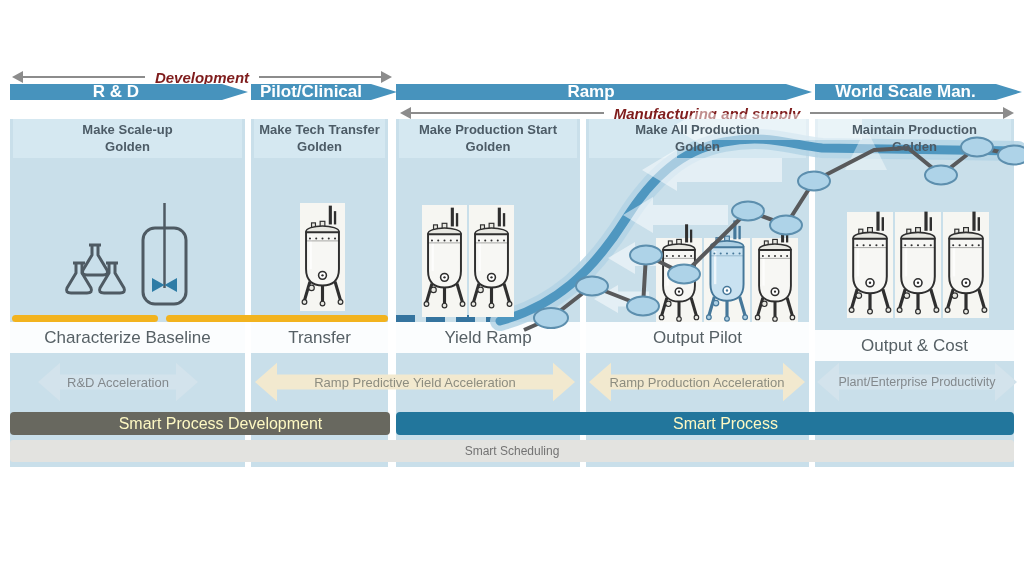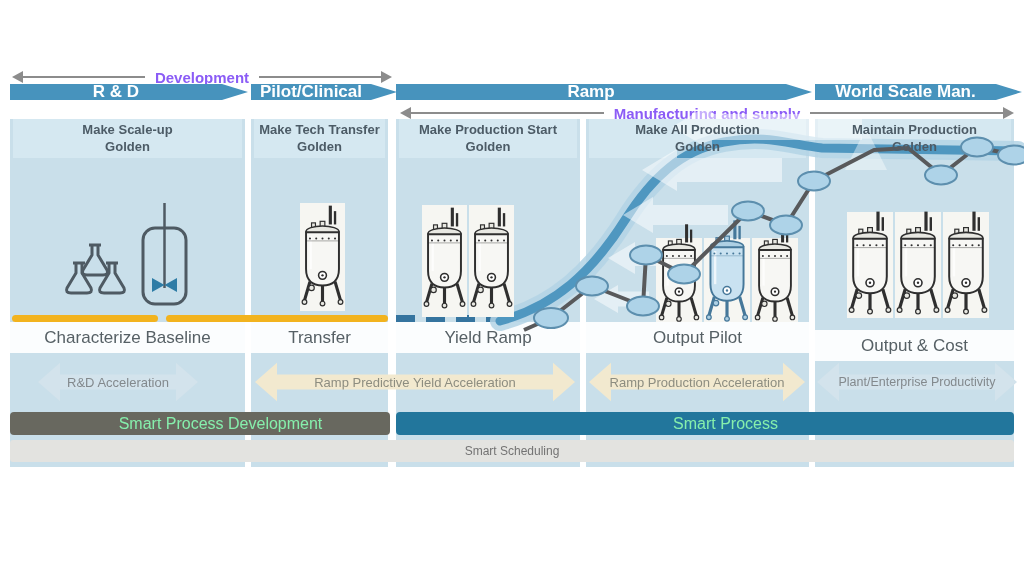--- a/index.html
+++ b/index.html
@@ -5,21 +5,21 @@
   html,body{margin:0;padding:0;background:#ffffff;}
   #canvas{position:relative;width:1024px;height:576px;background:#ffffff;overflow:hidden;
           font-family:"Liberation Sans","DejaVu Sans",sans-serif;}
   #canvas *{box-sizing:border-box;}
 
   
   .range{position:absolute;top:69px;height:16px;display:flex;align-items:center;}
   .range .ln{flex:1;height:2px;background:#8c8c8c;}
   .range .tri-l{width:0;height:0;border-top:6px solid transparent;border-bottom:6px solid transparent;border-right:11px solid #8c8c8c;}
   .range .tri-r{width:0;height:0;border-top:6px solid transparent;border-bottom:6px solid transparent;border-left:11px solid #8c8c8c;}
-  .range .rlabel{padding:0 10px;font-size:15px;font-weight:bold;color:#8b5cf6;white-space:nowrap;}
+  .range .rlabel{padding:0 10px;font-size:15px;font-weight:bold;color:#7f1d1d;white-space:nowrap;font-style:italic;}
 
   
   .phase{position:absolute;top:84px;height:16px;color:#ffffff;font-size:17px;font-weight:bold;
          display:flex;align-items:center;justify-content:center;padding-right:26px;
          clip-path:polygon(0 0,calc(100% - 26px) 0,100% 50%,calc(100% - 26px) 100%,0 100%);}
 
   
   .col{position:absolute;top:119px;height:348px;background:#c9dfea;}
 
   
@@ -36,21 +36,21 @@
        font-size:17px;font-weight:normal;color:#566065;}
 
   
   .accel{position:absolute;top:362px;height:40px;display:flex;align-items:center;justify-content:center;
          font-size:13px;color:#83898d;white-space:nowrap;
          clip-path:polygon(0 50%,22px 2%,22px 31%,calc(100% - 22px) 31%,calc(100% - 22px) 2%,100% 50%,calc(100% - 22px) 98%,calc(100% - 22px) 69%,22px 69%,22px 98%);}
   .accel.cream{background:#f2e9cf;color:#8d8d80;}
   .accel.outlined{background:#d3e3ec;filter:drop-shadow(0 0 1px #93a3ab);}
 
   
-  .smartbar{position:absolute;height:23px;border-radius:4px;color:#86efac;font-size:16px;
+  .smartbar{position:absolute;height:23px;border-radius:4px;color:#fef9c3;font-size:16px;
             display:flex;align-items:center;justify-content:center;font-weight:normal;padding-left:41px;}
   .sched{position:absolute;height:22px;border-radius:3px;background:#e3e3e0;color:#737373;font-size:12px;
          display:flex;align-items:center;justify-content:center;}
 
   .vcard{position:absolute;background:#f6f6f2;}
   svg.layer{position:absolute;left:0;top:0;pointer-events:none;}
   svg.vessel{position:absolute;--vfill:#f7f7f4;--vline:#2f2f2f;--vsub:#e8e8e2;}
   svg.vessel.tinted{--vfill:#c9e2f1;--vline:#46789a;--vsub:#aed0e4;}
 </style>
 </head>

